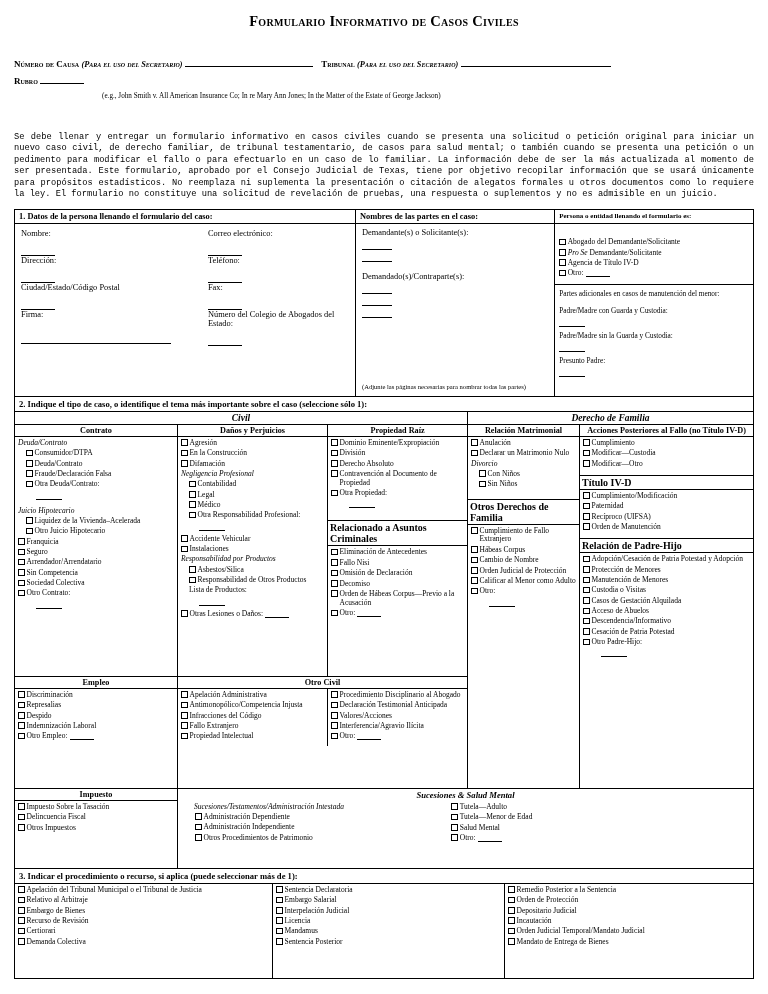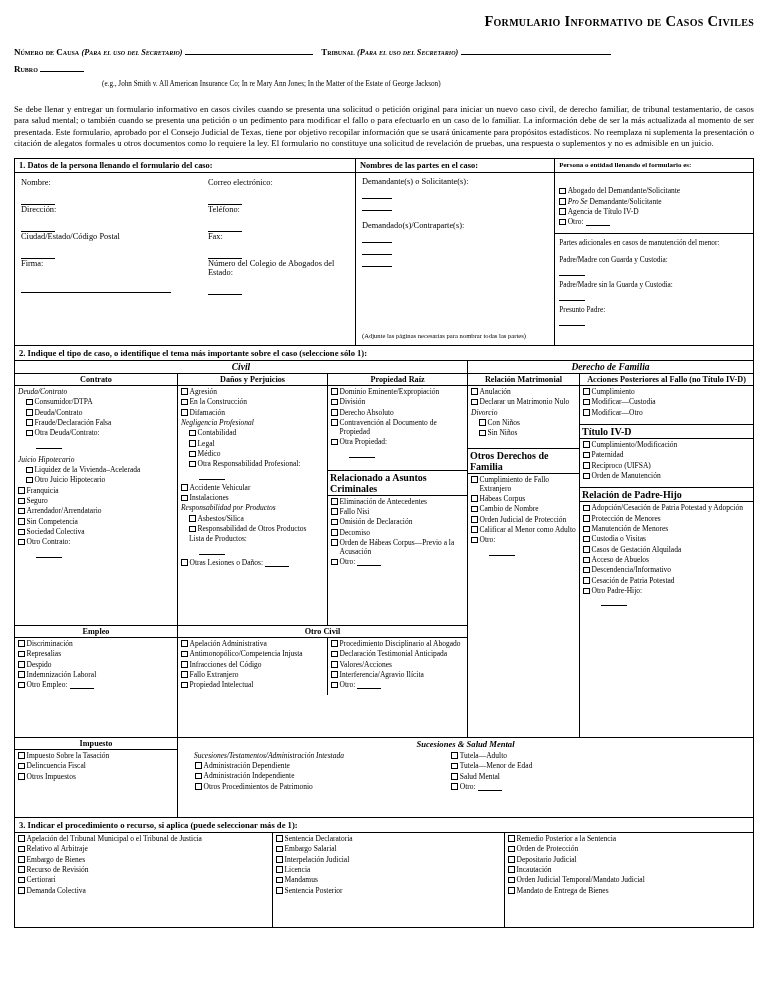--- a/index.html
+++ b/index.html
@@ -2,28 +2,28 @@
 <html><head>
 <meta charset="utf-8">
 <style>
   * { box-sizing: border-box; margin: 0; padding: 0; }
   html, body { background: #fff; }
   body {
     width: 768px; height: 994px; overflow: hidden;
     font-family: "Liberation Serif", serif; color: #000;
   }
   .page { padding: 13px 14px 0; }
-  .title { text-align: right; font-weight: 700; font-size: 14.5px; font-variant: small-caps; letter-spacing: .3px; margin-bottom: 16px; }
+  .title { text-align: center; font-weight: 700; font-size: 14.5px; font-variant: small-caps; letter-spacing: .3px; margin-bottom: 28px; }
   .hline { font-size: 9px; margin-bottom: 6px; white-space: nowrap; }
   .scb { font-weight: 700; font-variant: small-caps; }
   .scn { font-weight: 700; font-style: italic; font-variant: small-caps; font-size: 8.3px; }
   .fill { display: inline-block; border-bottom: 1px solid #000; height: 9px; vertical-align: baseline; }
   .w34 { width: 34px; } .w26 { width: 26px; } .w150 { width: 150px; }
   .example { font-size: 7.2px; margin: 0 0 0 88px; }
-  .intro { font-size: 8.7px; line-height: 1.32; text-align: justify; margin: 16px 0 8px; }
+  .intro { font-size: 8.7px; line-height: 1.32; text-align: justify; margin: 32px 0 8px; font-family: Liberation Mono, monospace; }
 
   .form { border: 1.5px solid #000; }
   .secbar { font-weight: 700; font-size: 8.6px; padding: 2px 4px; border-bottom: 1px solid #000; }
 
   
   .s1 { display: grid; grid-template-columns: 46.2% 27% 26.8%; border-bottom: 1px solid #000; }
   .s1h { font-weight: 700; font-size: 8.4px; padding: 2px 4px; border-bottom: 1px solid #000; border-right: 1px solid #000; }
   .s1h.c3 { border-right: none; font-size: 7px; }
   .s1b { border-right: 1px solid #000; min-height: 172px; font-size: 8.4px; display: flex; flex-direction: column; }
   .s1b.c3 { border-right: none; }

